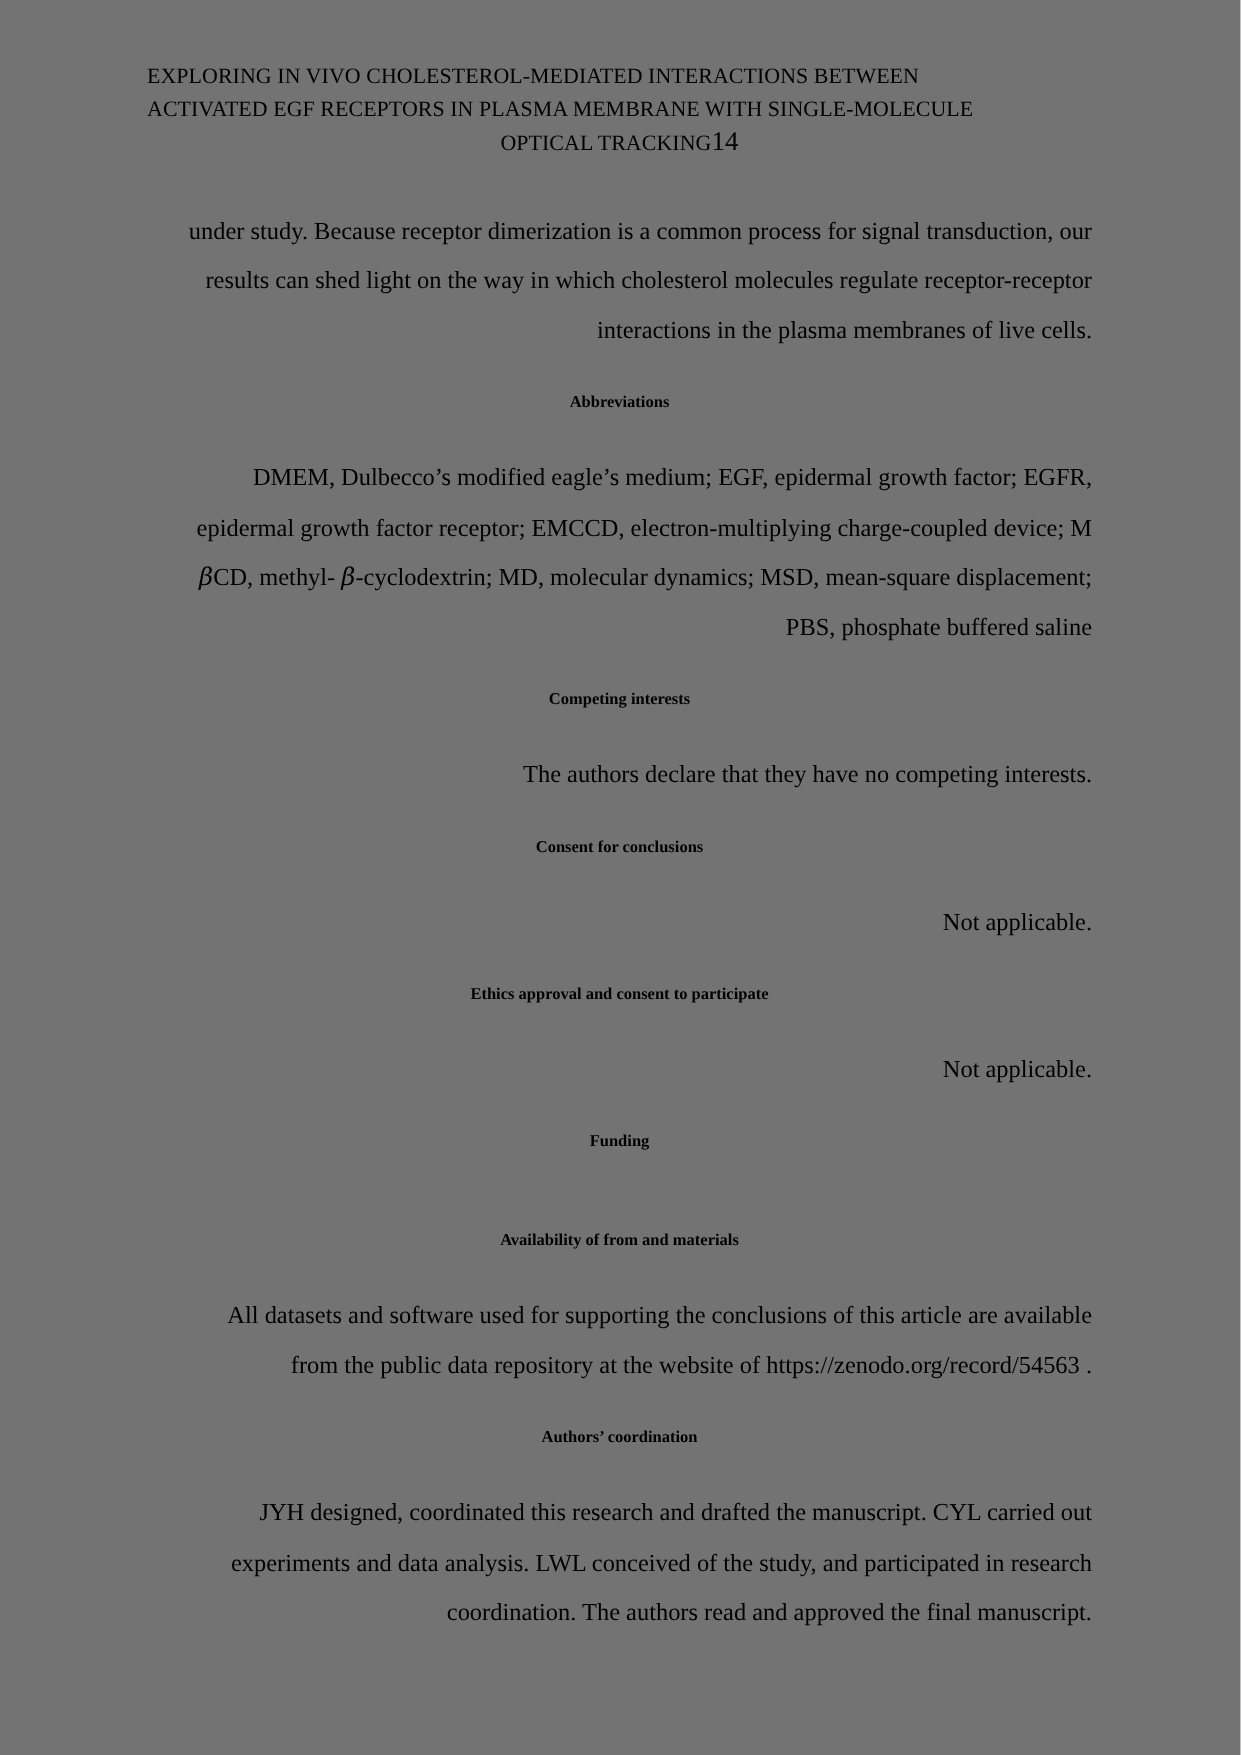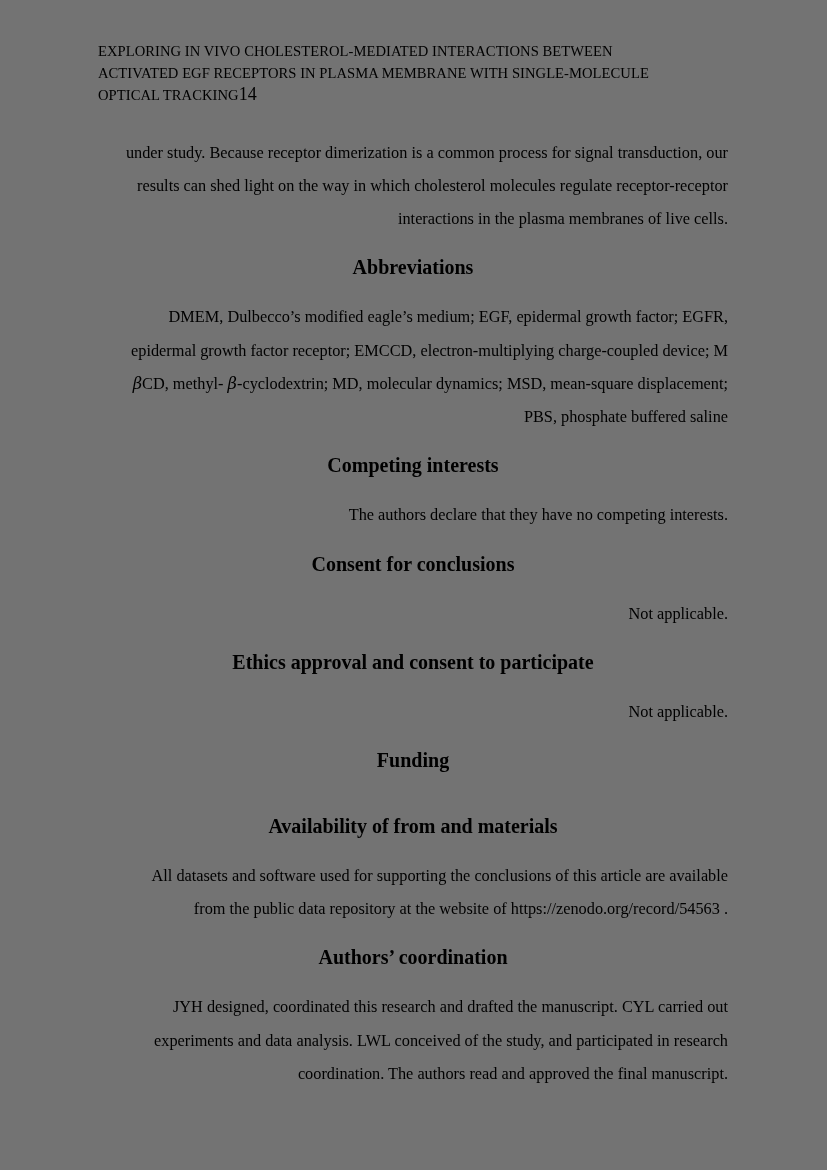--- a/index.html
+++ b/index.html
@@ -30,21 +30,21 @@
     margin-top: 41px;
     font-size: 14.6px;
     line-height: 21.5px;
     letter-spacing: 0.05px;
   }
   .running-header .hdr-line {
     white-space: nowrap;
   }
   .hdr-last {
     display: flex;
-    justify-content: flex-start;
+    justify-content: center;
     align-items: baseline;
   }
   .page-number {
     font-size: 18px;
   }
 
   
   .body-block {
     margin-top: 29px;
   }
@@ -52,21 +52,21 @@
     margin: 0;
     font-size: 16.3px;
     line-height: 33.2px;
     text-align: right;
   }
   p.para.indent {
     text-indent: 42px;
   }
   h2.section-heading {
     margin: 0;
-    font-size: 20px;
+    font-size: 11px;
     line-height: 33.2px;
     font-weight: bold;
     text-align: center;
   }
 
   .gap-before-heading { height: 16px; }
   .gap-after-heading  { height: 16px; }
 
   .beta {
     font-family: "DejaVu Serif", serif;

